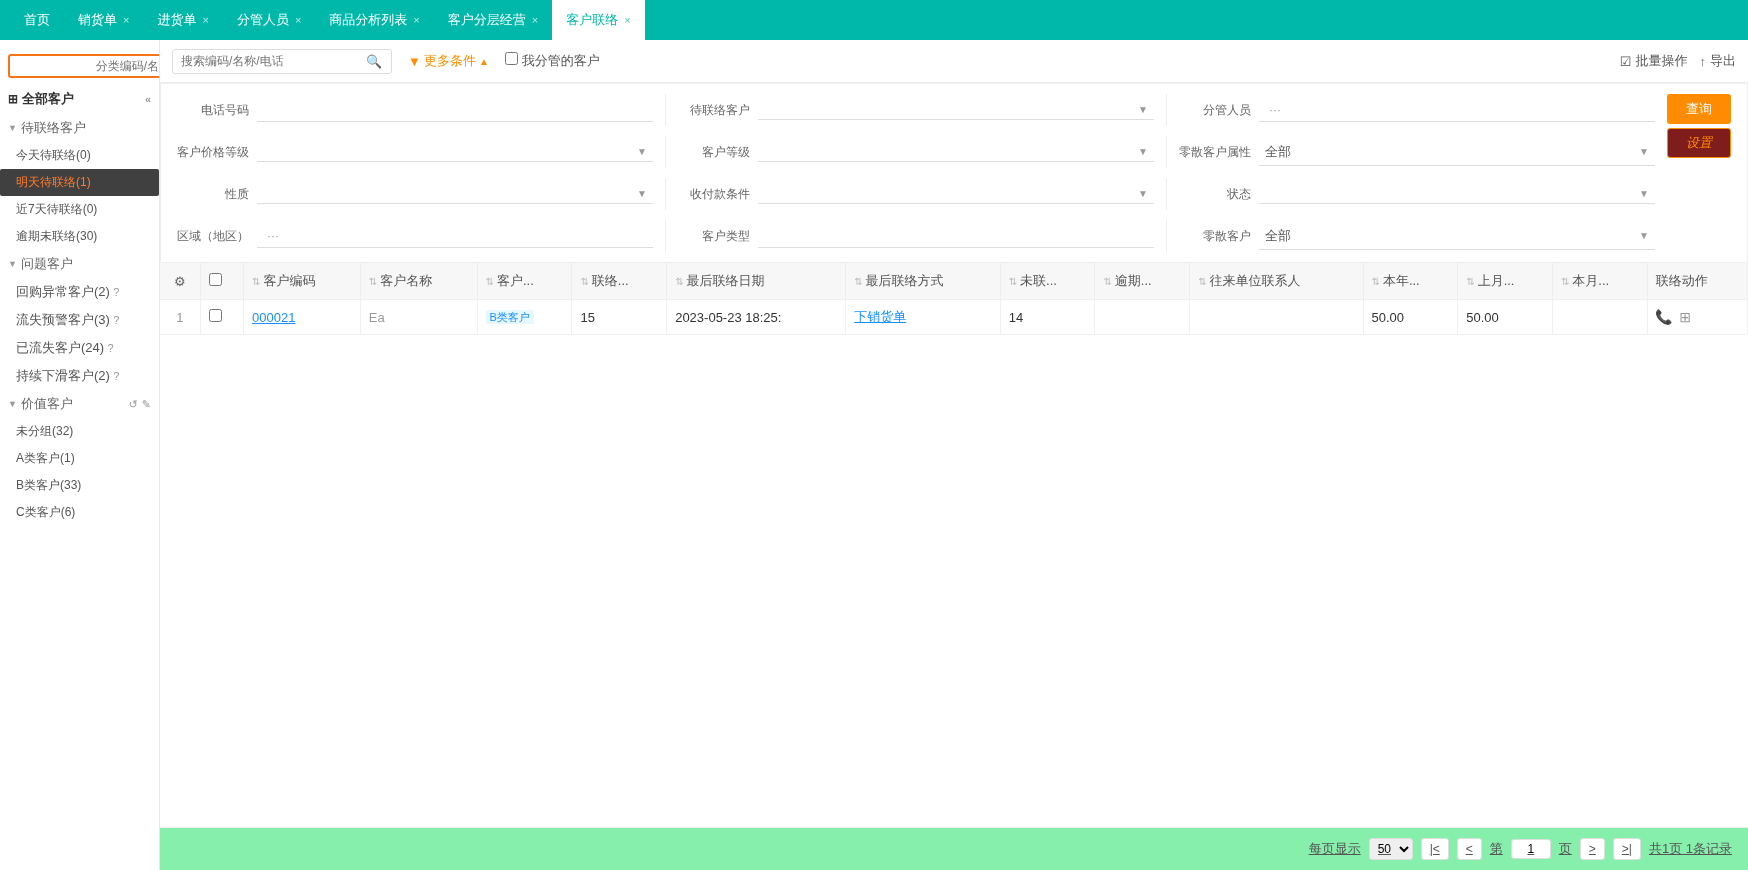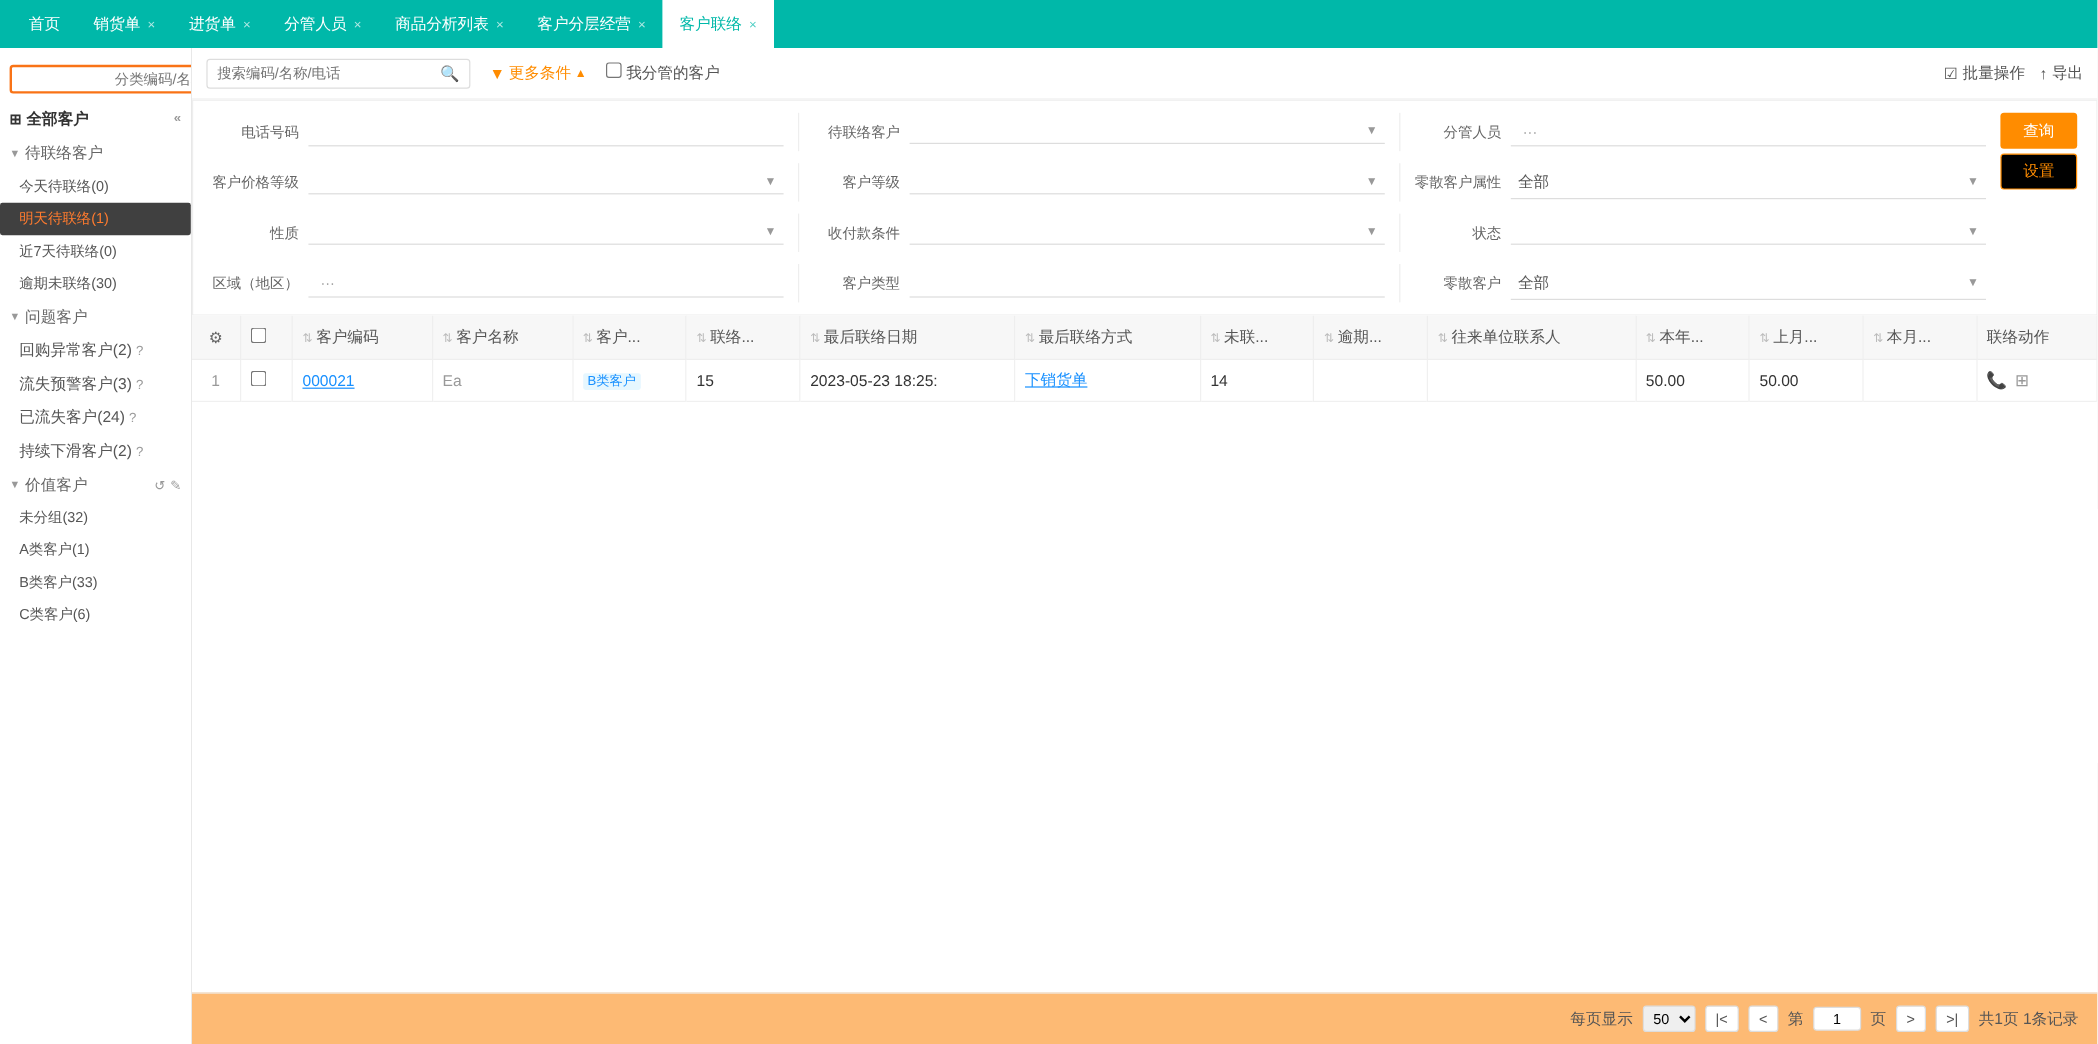--- a/index.html
+++ b/index.html
@@ -43,37 +43,37 @@
     .filter-panel { background: #fff; border: 1px solid #eee; margin: 0; padding: 10px 16px; }
     .filter-row { display: flex; align-items: center; margin-bottom: 10px; gap: 0; }
     .filter-field { display: flex; align-items: center; flex: 1; min-width: 0; }
     .filter-label { color: #666; font-size: 12px; white-space: nowrap; min-width: 80px; text-align: right; padding-right: 8px; }
     .filter-input { flex: 1; border: none; border-bottom: 1px solid #ddd; padding: 4px 6px; font-size: 12px; outline: none; background: transparent; }
     .filter-select { display: flex; align-items: center; flex: 1; border-bottom: 1px solid #ddd; padding: 4px 6px; font-size: 12px; cursor: pointer; color: #555; position: relative; }
     .filter-select .chevron { margin-left: auto; color: #999; font-size: 10px; }
     .filter-dots { color: #999; font-size: 12px; cursor: pointer; padding: 0 4px; }
     .filter-divider { width: 1px; background: #eee; height: 32px; margin: 0 12px; }
     .query-btn { background: #ff8c00; color: #fff; border: none; border-radius: 3px; padding: 6px 18px; font-size: 13px; cursor: pointer; white-space: nowrap; }
-    .set-btn { background: #000000; color: #ff8c00; border: 1px solid #ff8c00; border-radius: 3px; padding: 5px 18px; font-size: 13px; cursor: pointer; white-space: nowrap; }
+    .set-btn { background: #7f1d1d; color: #ff8c00; border: 1px solid #ff8c00; border-radius: 3px; padding: 5px 18px; font-size: 13px; cursor: pointer; white-space: nowrap; font-style: italic; }
     .btn-group-right { display: flex; flex-direction: column; gap: 4px; margin-left: 12px; }
 
     
     .table-wrapper { flex: 1; overflow: auto; background: #fff; margin: 0; }
     table { width: 100%; border-collapse: collapse; font-size: 12px; }
     table thead tr { background: #f7f7f7; }
     table thead th { padding: 9px 8px; border-bottom: 1px solid #eee; border-right: 1px solid #eee; color: #555; font-weight: normal; white-space: nowrap; text-align: left; }
     table thead th:first-child { width: 40px; text-align: center; }
     table tbody tr { border-bottom: 1px solid #f0f0f0; }
     table tbody td { padding: 8px 8px; color: #333; white-space: nowrap; border-right: 1px solid #f0f0f0; }
     table tbody td:first-child { text-align: center; color: #999; }
     .link-text { color: #1890ff; cursor: pointer; text-decoration: underline; }
     .tag-b { background: #e6f7ff; color: #1890ff; border-radius: 2px; padding: 1px 4px; font-size: 11px; }
 
     
-    .pagination { display: flex; align-items: center; justify-content: flex-end; padding: 10px 16px; background: #fdba74; border-top: 1px solid #eee; gap: 8px; font-size: 12px; color: #555; }
+    .pagination { display: flex; align-items: center; justify-content: flex-end; padding: 10px 16px; background: #86efac; border-top: 1px solid #eee; gap: 8px; font-size: 12px; color: #555; text-decoration: underline; }
     .pagination select { border: 1px solid #ddd; border-radius: 3px; padding: 2px 4px; font-size: 12px; }
     .pagination .page-btn { border: 1px solid #ddd; border-radius: 3px; padding: 3px 8px; cursor: pointer; background: #fff; font-size: 12px; color: #555; }
     .pagination .page-input { border: 1px solid #ddd; border-radius: 3px; padding: 2px 6px; width: 40px; text-align: center; font-size: 12px; }
     .col-sort::before { content: '⇅'; font-size: 10px; color: #bbb; margin-right: 3px; }
     .th-gear { width: 36px; text-align: center; }
 
     .settings-icon { color: #666; cursor: pointer; }
     .action-icons { display: flex; gap: 6px; align-items: center; }
     .action-icon { color: #999; cursor: pointer; font-size: 14px; }
 

